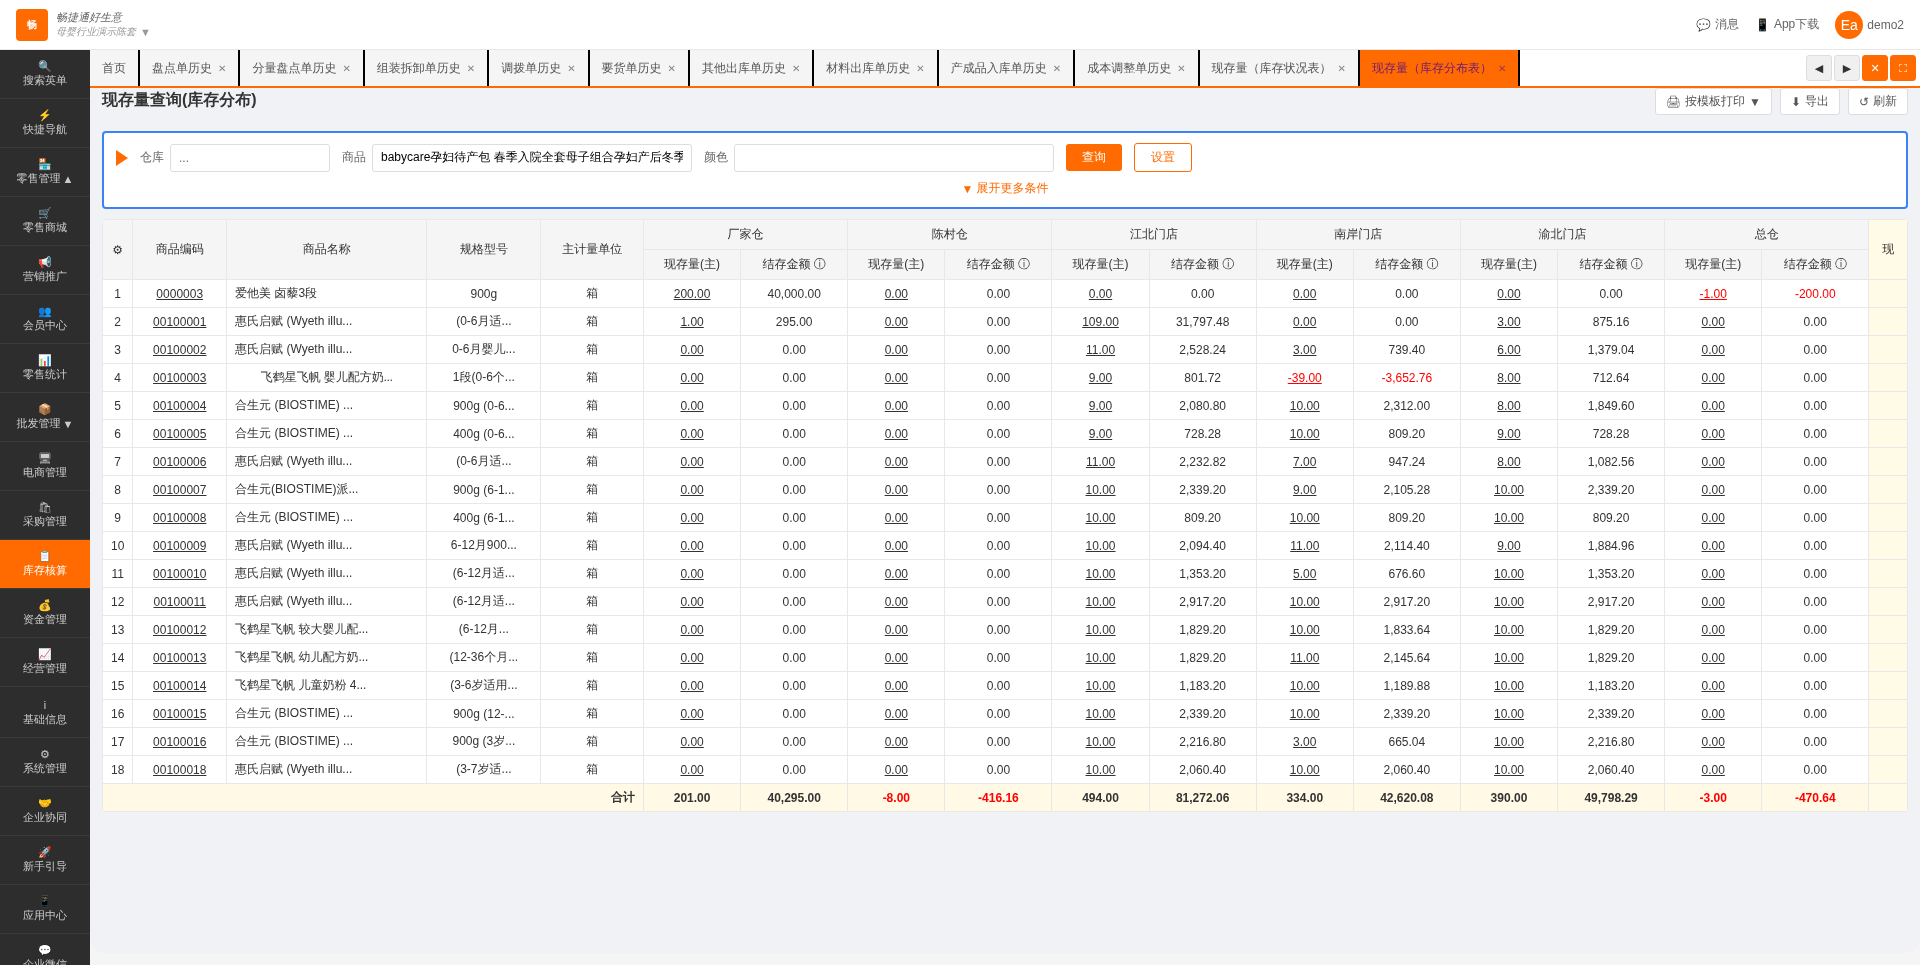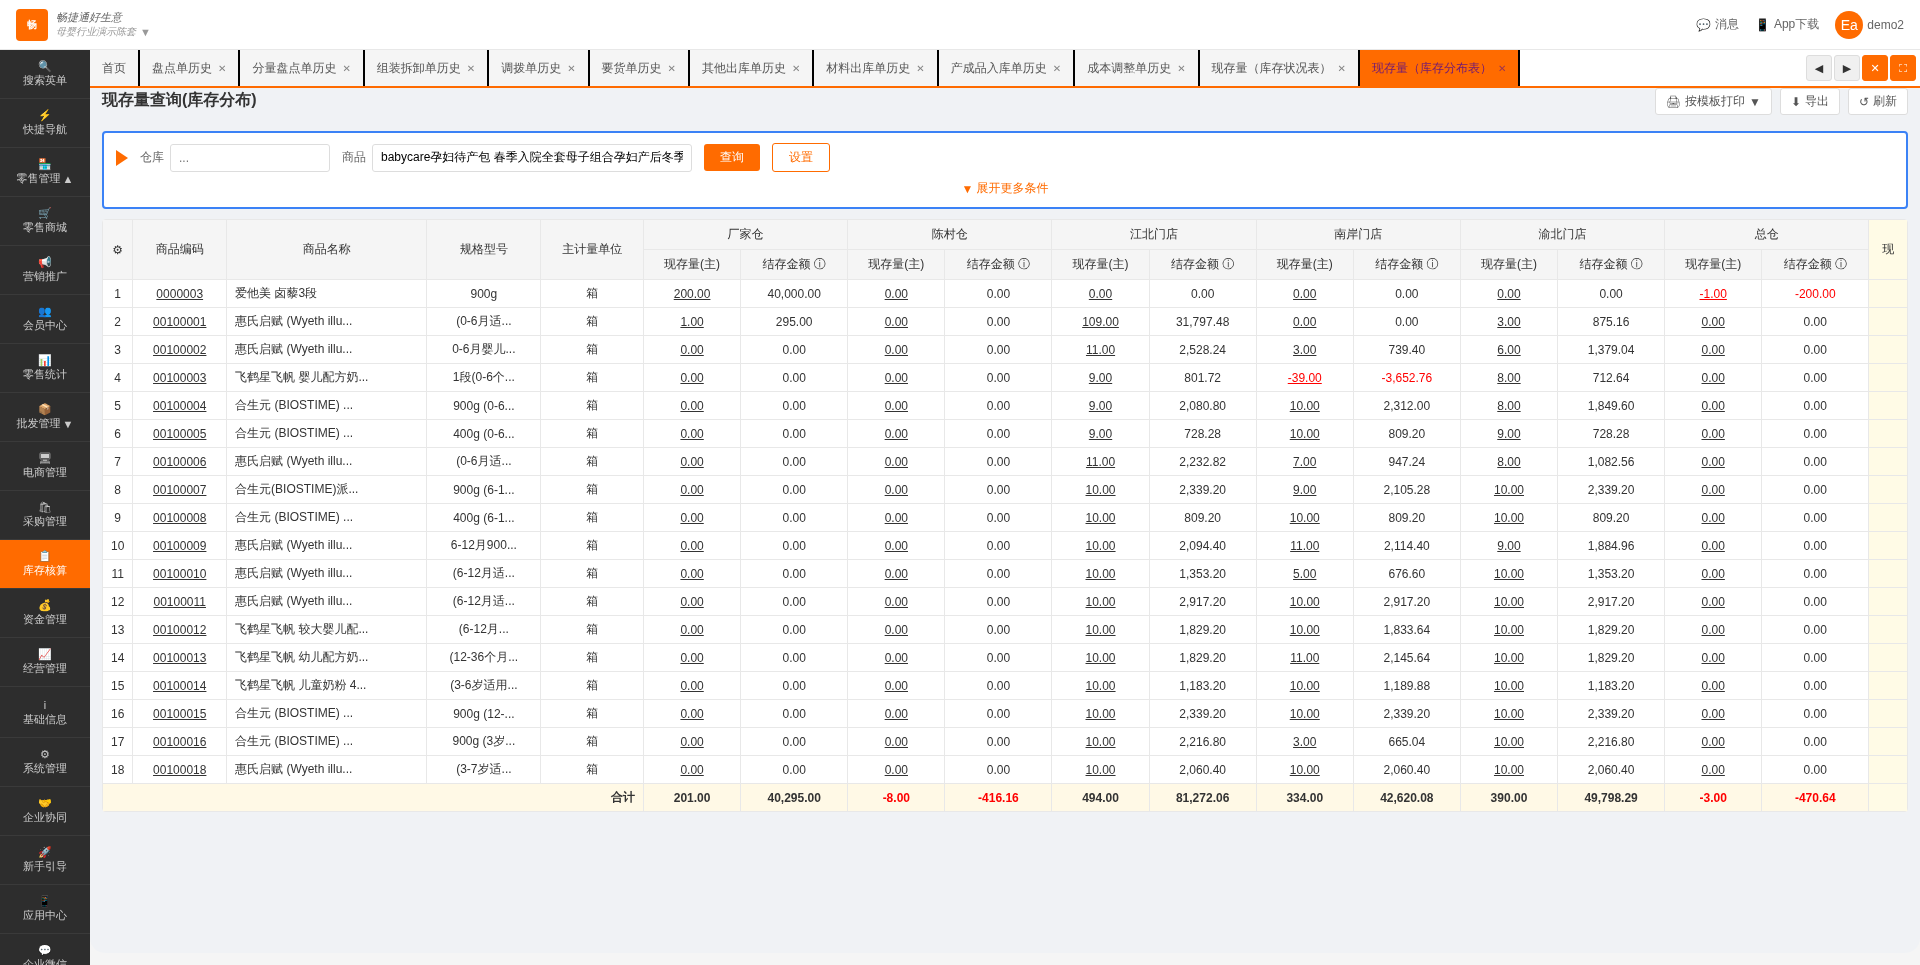--- a/index.html
+++ b/index.html
@@ -417,20 +417,24 @@
   <div class="filter-bar">
     <div class="filter-row">
       <div class="orange-triangle"></div>
       <div class="filter-item">
         <span class="filter-label">仓库</span>
         <input class="filter-input" type="text" placeholder="..." style="">
       </div>
       <div class="filter-item">
         <span class="filter-label">商品</span>
         <input class="filter-input wide" type="text" value="babycare孕妇待产包 春季入院全套母子组合孕妇产后冬季月子用品 22件套 ..." style="">
+      </div>
+      <div class="filter-item">
+        <span class="filter-label">颜色</span>
+        <input class="filter-input wide" type="text" style="">
       </div>
       <button class="query-btn">查询</button>
       <button class="setting-btn">设置</button>
     </div>
     <div style="margin-top:8px;display:flex;align-items:center;justify-content:center;">
       <span class="filter-expand">
         <span>▼</span>
         <span>展开更多条件</span>
       </span>
     </div>
@@ -525,21 +529,21 @@
     <td class="">739.40</td>
     <td class="underline">6.00</td>
     <td>1,379.04</td>
     <td class="underline">0.00</td>
     <td class="">0.00</td>
     <td style="background:#fffbe6;"></td>
   </tr>
           <tr>
     <td>4</td>
     <td class="underline">00100003</td>
-    <td style="text-align:left;">飞鹤星飞帆 婴儿配方奶...</td>
+    <td style="text-align:center;font-family:Liberation Serif, serif;">飞鹤星飞帆 婴儿配方奶...</td>
     <td>1段(0-6个...</td>
     <td>箱</td>
     <td class="underline">0.00</td>
     <td>0.00</td>
     <td class="underline">0.00</td>
     <td>0.00</td>
     <td class="underline">9.00</td>
     <td>801.72</td>
     <td class="red underline">-39.00</td>
     <td class="red">-3,652.76</td>

